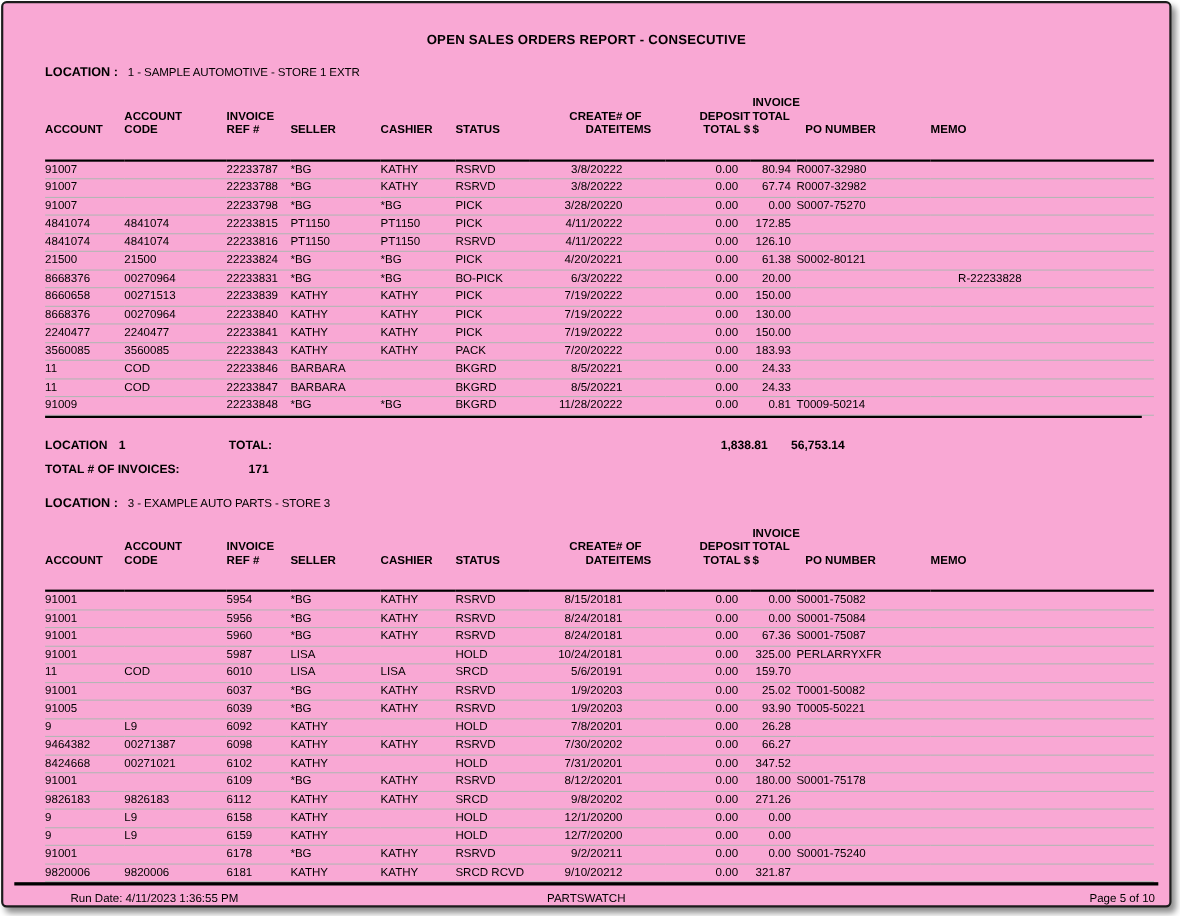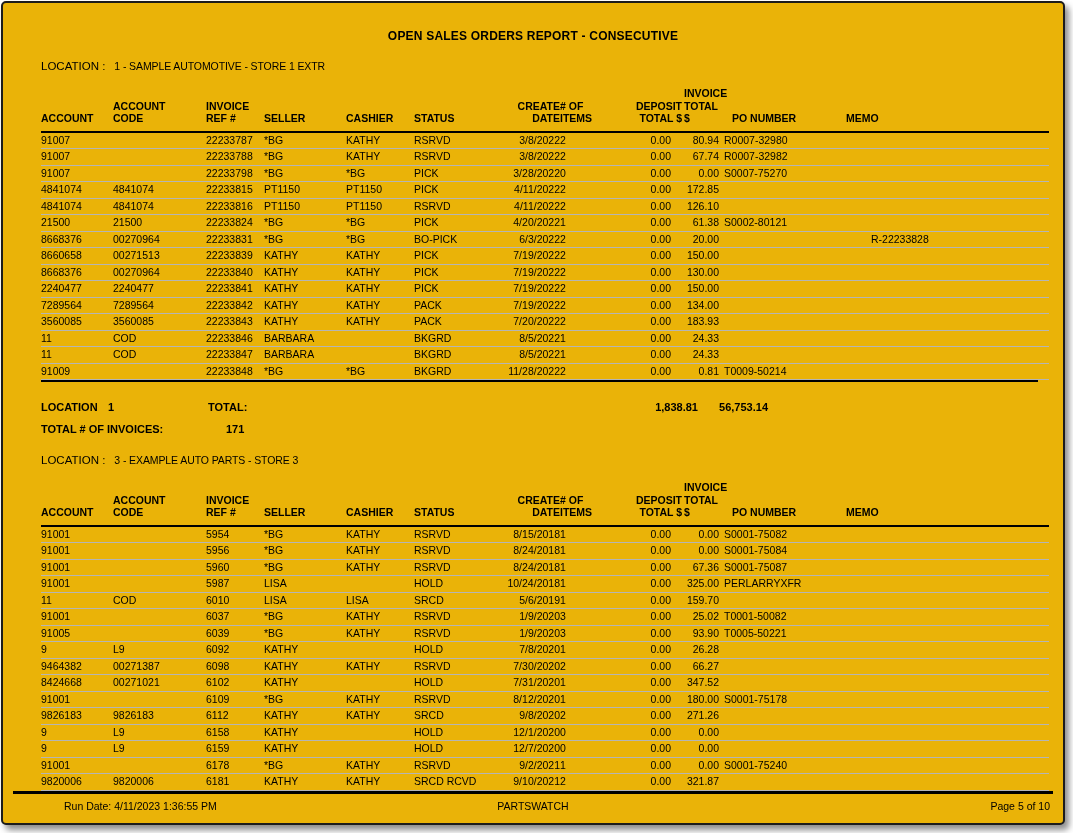--- a/index.html
+++ b/index.html
@@ -4,35 +4,35 @@
 <style>
   html,body{margin:0;padding:0;background:#fff;}
   body{width:1073px;height:833px;font-family:"Liberation Sans",sans-serif;color:#000;}
   .page{
     box-sizing:border-box;
     width:1064px;height:824px;
     margin:1px 0 0 1px;
     border:2px solid #1c1c1c;
     border-radius:5px;
     box-shadow:4px 5px 6px rgba(0,0,0,.45);
-    background:#eab308;
+    background:#f9a8d4;
     display:flex;flex-direction:column;
     padding-bottom:30px;
     overflow:hidden;
   }
   .content{padding:0 38px;}
   .title{margin-top:26px;text-align:center;font-size:12px;font-weight:bold;letter-spacing:.2px;line-height:14px;}
   .location-row{margin-top:15px;line-height:13px;white-space:nowrap;}
-  .location-row .loc-label{font-weight:normal;font-size:11.5px;}
+  .location-row .loc-label{font-weight:bold;font-size:11.5px;}
   .location-row .loc-value{font-size:10.5px;margin-left:9px;letter-spacing:-.1px;}
   .sec2 .location-row{margin-top:14px;}
 
   table.report{border-collapse:collapse;table-layout:fixed;width:997px;margin-top:6px;}
   th{font-size:10.5px;font-weight:bold;text-align:left;vertical-align:bottom;
-     white-space:pre-line;line-height:12.5px;padding:8px 0 6px 0;border-bottom:2px solid #000;}
+     white-space:pre-line;line-height:12.5px;padding:8px 0 20px 0;border-bottom:2px solid #000;}
   td{font-size:10.5px;white-space:nowrap;line-height:13.5px;padding:1px 0;border-bottom:1px solid #b5b5b5;}
   
   th:nth-child(1),td:nth-child(1){width:72px;}
   th:nth-child(2),td:nth-child(2){width:93px;}
   th:nth-child(3),td:nth-child(3){width:58px;}
   th:nth-child(4),td:nth-child(4){width:82px;}
   th:nth-child(5),td:nth-child(5){width:68px;}
   th:nth-child(6),td:nth-child(6){width:67px;}
   th:nth-child(7),td:nth-child(7){width:79px;text-align:right;}
   th:nth-child(8),td:nth-child(8){width:44px;}
@@ -240,34 +240,20 @@
             <td>KATHY</td>
             <td>PICK</td>
             <td>7/19/2022</td>
             <td>2</td>
             <td>0.00</td>
             <td>150.00</td>
             <td></td>
             <td></td>
           </tr>
           <tr>
-            <td>7289564</td>
-            <td>7289564</td>
-            <td>22233842</td>
-            <td>KATHY</td>
-            <td>KATHY</td>
-            <td>PACK</td>
-            <td>7/19/2022</td>
-            <td>2</td>
-            <td>0.00</td>
-            <td>134.00</td>
-            <td></td>
-            <td></td>
-          </tr>
-          <tr>
             <td>3560085</td>
             <td>3560085</td>
             <td>22233843</td>
             <td>KATHY</td>
             <td>KATHY</td>
             <td>PACK</td>
             <td>7/20/2022</td>
             <td>2</td>
             <td>0.00</td>
             <td>183.93</td>

